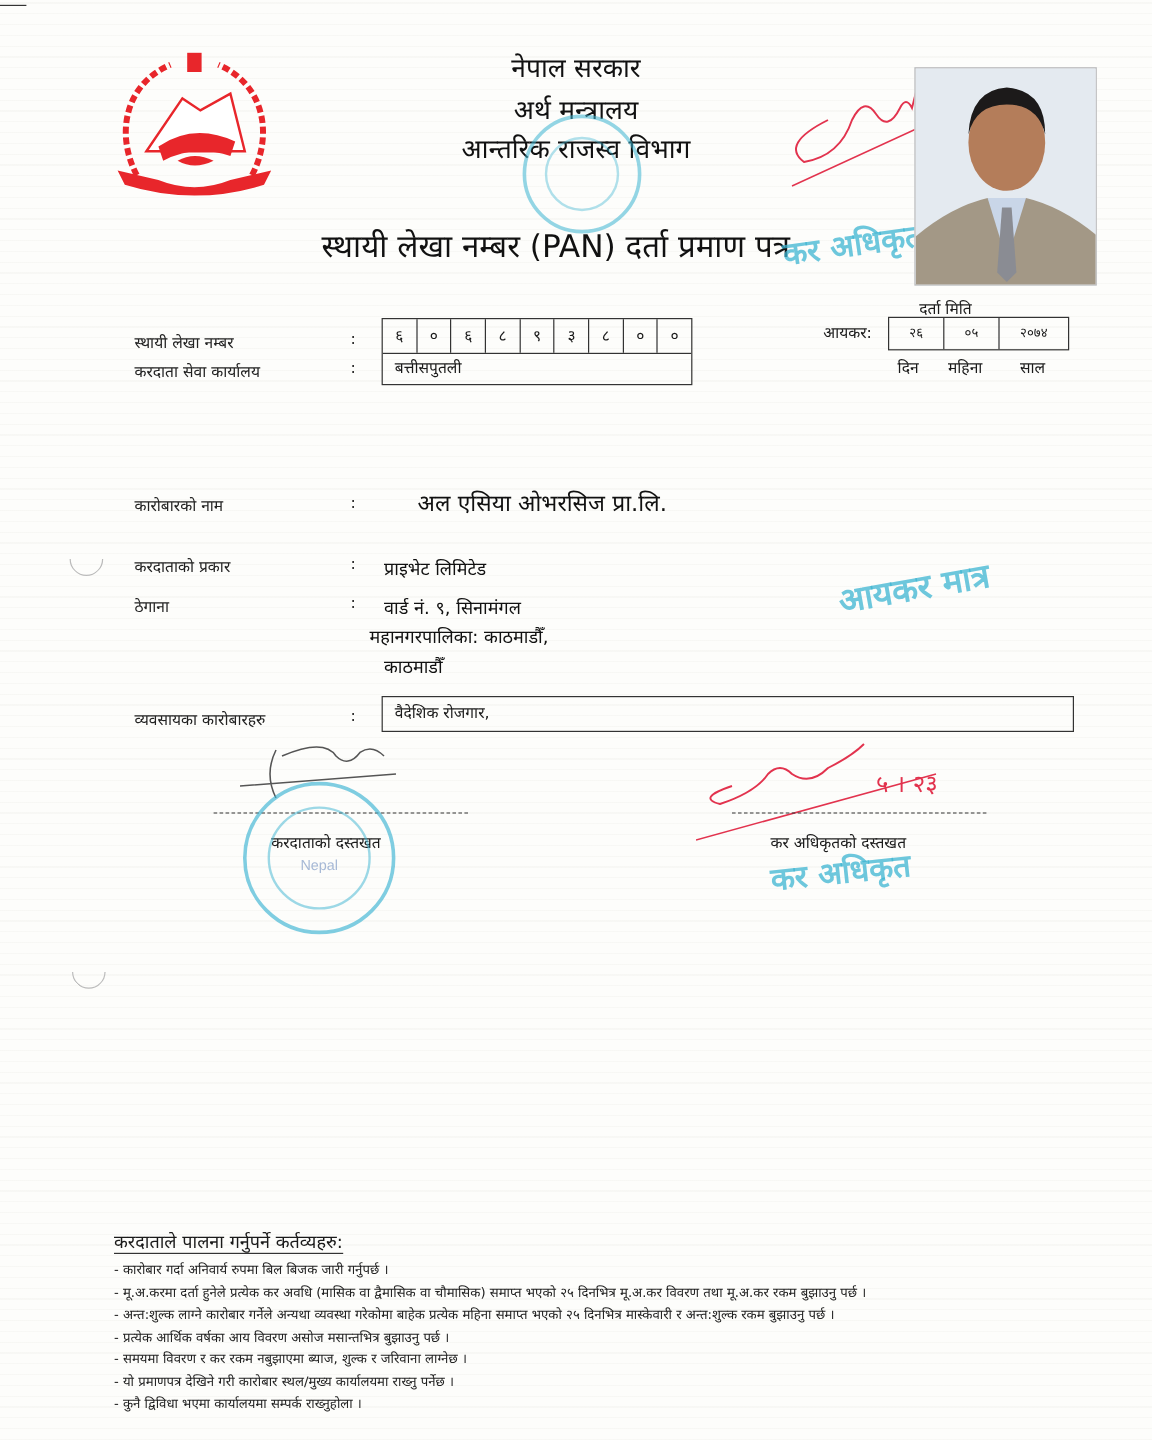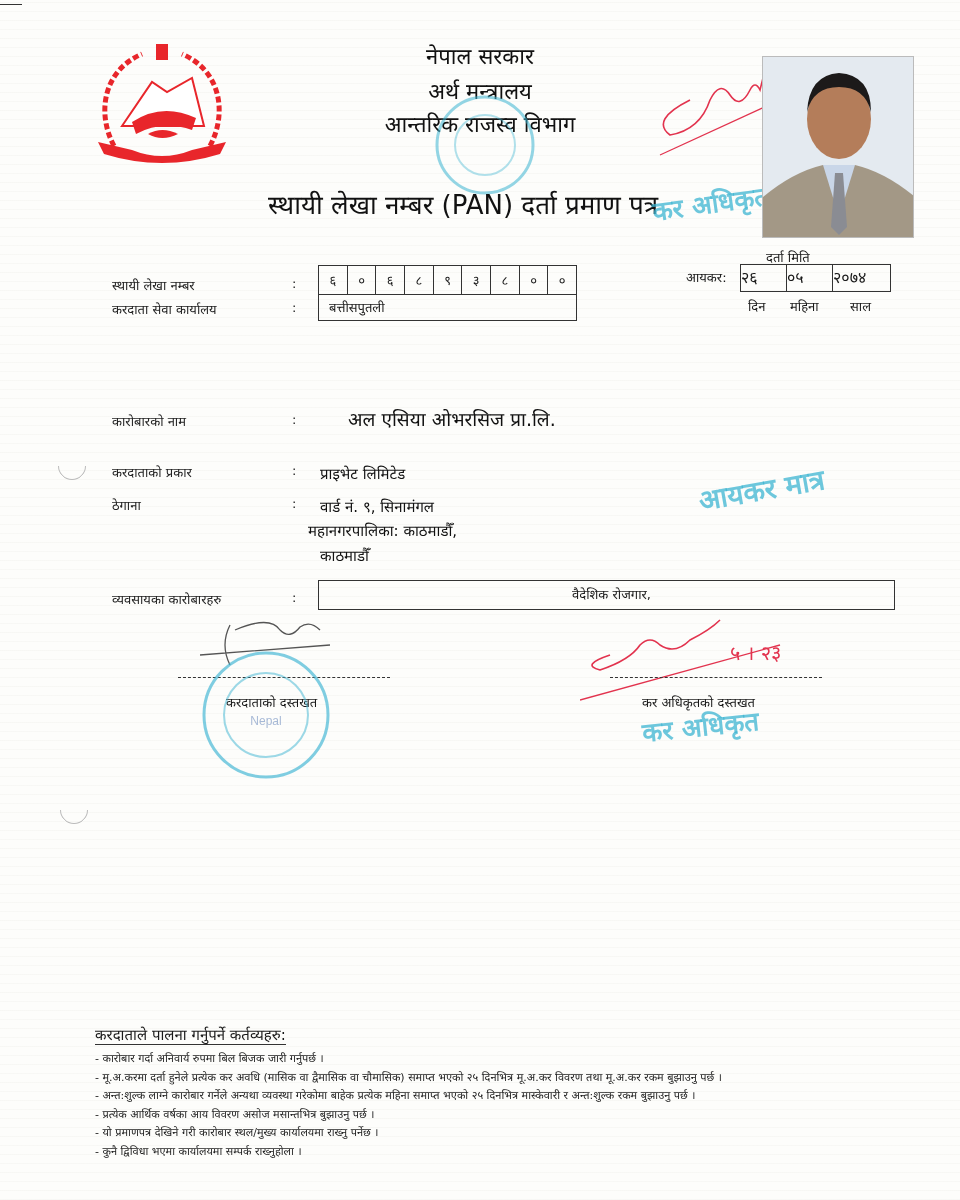--- a/index.html
+++ b/index.html
@@ -34,25 +34,25 @@
   .panbox { position: absolute; left: 318px; top: 265px; width: 259px; height: 56px; border: 1px solid #333; }
   .pan-row { display: flex; height: 29px; border-bottom: 1px solid #333; }
   .pan-digit { flex: 1; border-right: 1px solid #333; text-align: center; font-size: 13px; line-height: 29px; }
   .pan-digit:last-child { border-right: none; }
   .office-cell { padding-left: 10px; font-size: 13px; line-height: 26px; }
 
   
   .date-title { position: absolute; left: 766px; top: 248px; font-size: 13px; }
   .date-lbl { position: absolute; left: 686px; top: 268px; font-size: 13px; }
   .datebox { position: absolute; left: 740px; top: 264px; width: 151px; height: 28px; border: 1px solid #333; display: flex; }
-  .date-cell { text-align: left; font-size: 16px; line-height: 26px; border-right: 1px solid #333; }
+  .date-cell { text-align: center; font-size: 11px; line-height: 26px; border-right: 1px solid #333; }
   .date-cell:last-child { border-right: none; }
   .date-sub { position: absolute; top: 297px; font-size: 13px; }
 
-  .biz-box { position: absolute; left: 318px; top: 580px; width: 577px; height: 30px; border: 1px solid #333; padding-left: 10px; font-size: 13px; line-height: 28px; text-align: center; }
+  .biz-box { position: absolute; left: 318px; top: 580px; width: 577px; height: 30px; border: 1px solid #333; padding-left: 10px; font-size: 13px; line-height: 28px; }
 
   .dash { position: absolute; height: 0; border-top: 1px dashed #333; }
   .sig-lbl { position: absolute; font-size: 13px; }
 
   
   .duties-title { position: absolute; left: 95px; top: 1024px; font-size: 15px; border-bottom: 1px solid #333; padding-bottom: 0; }
   .duties { position: absolute; left: 95px; top: 1050px; font-size: 11px; line-height: 18.5px; color: #222; }
   .duty { white-space: nowrap; }
 
   
@@ -180,16 +180,17 @@
 
   <div class="punch" style="left:58px;top:452px;transform:rotate(-45deg);"></div>
   <div class="punch" style="left:60px;top:796px;transform:rotate(-45deg);"></div>
 
   <div class="duties-title">करदाताले पालना गर्नुपर्ने कर्तव्यहरु:</div>
   <div class="duties">
     <div class="duty">- कारोबार गर्दा अनिवार्य रुपमा बिल बिजक जारी गर्नुपर्छ ।</div>
     <div class="duty">- मू.अ.करमा दर्ता हुनेले प्रत्येक कर अवधि (मासिक वा द्वैमासिक वा चौमासिक) समाप्त भएको २५ दिनभित्र मू.अ.कर विवरण तथा मू.अ.कर रकम बुझाउनु पर्छ ।</div>
     <div class="duty">- अन्त:शुल्क लाग्ने कारोबार गर्नेले अन्यथा व्यवस्था गरेकोमा बाहेक प्रत्येक महिना समाप्त भएको २५ दिनभित्र मास्केवारी र अन्त:शुल्क रकम बुझाउनु पर्छ ।</div>
     <div class="duty">- प्रत्येक आर्थिक वर्षका आय विवरण असोज मसान्तभित्र बुझाउनु पर्छ ।</div>
+    <div class="duty">- समयमा विवरण र कर रकम नबुझाएमा ब्याज, शुल्क र जरिवाना लाग्नेछ ।</div>
     <div class="duty">- यो प्रमाणपत्र देखिने गरी कारोबार स्थल/मुख्य कार्यालयमा राख्नु पर्नेछ ।</div>
     <div class="duty">- कुनै द्विविधा भएमा कार्यालयमा सम्पर्क राख्नुहोला ।</div>
   </div>
 </div>
 
 </body></html>

